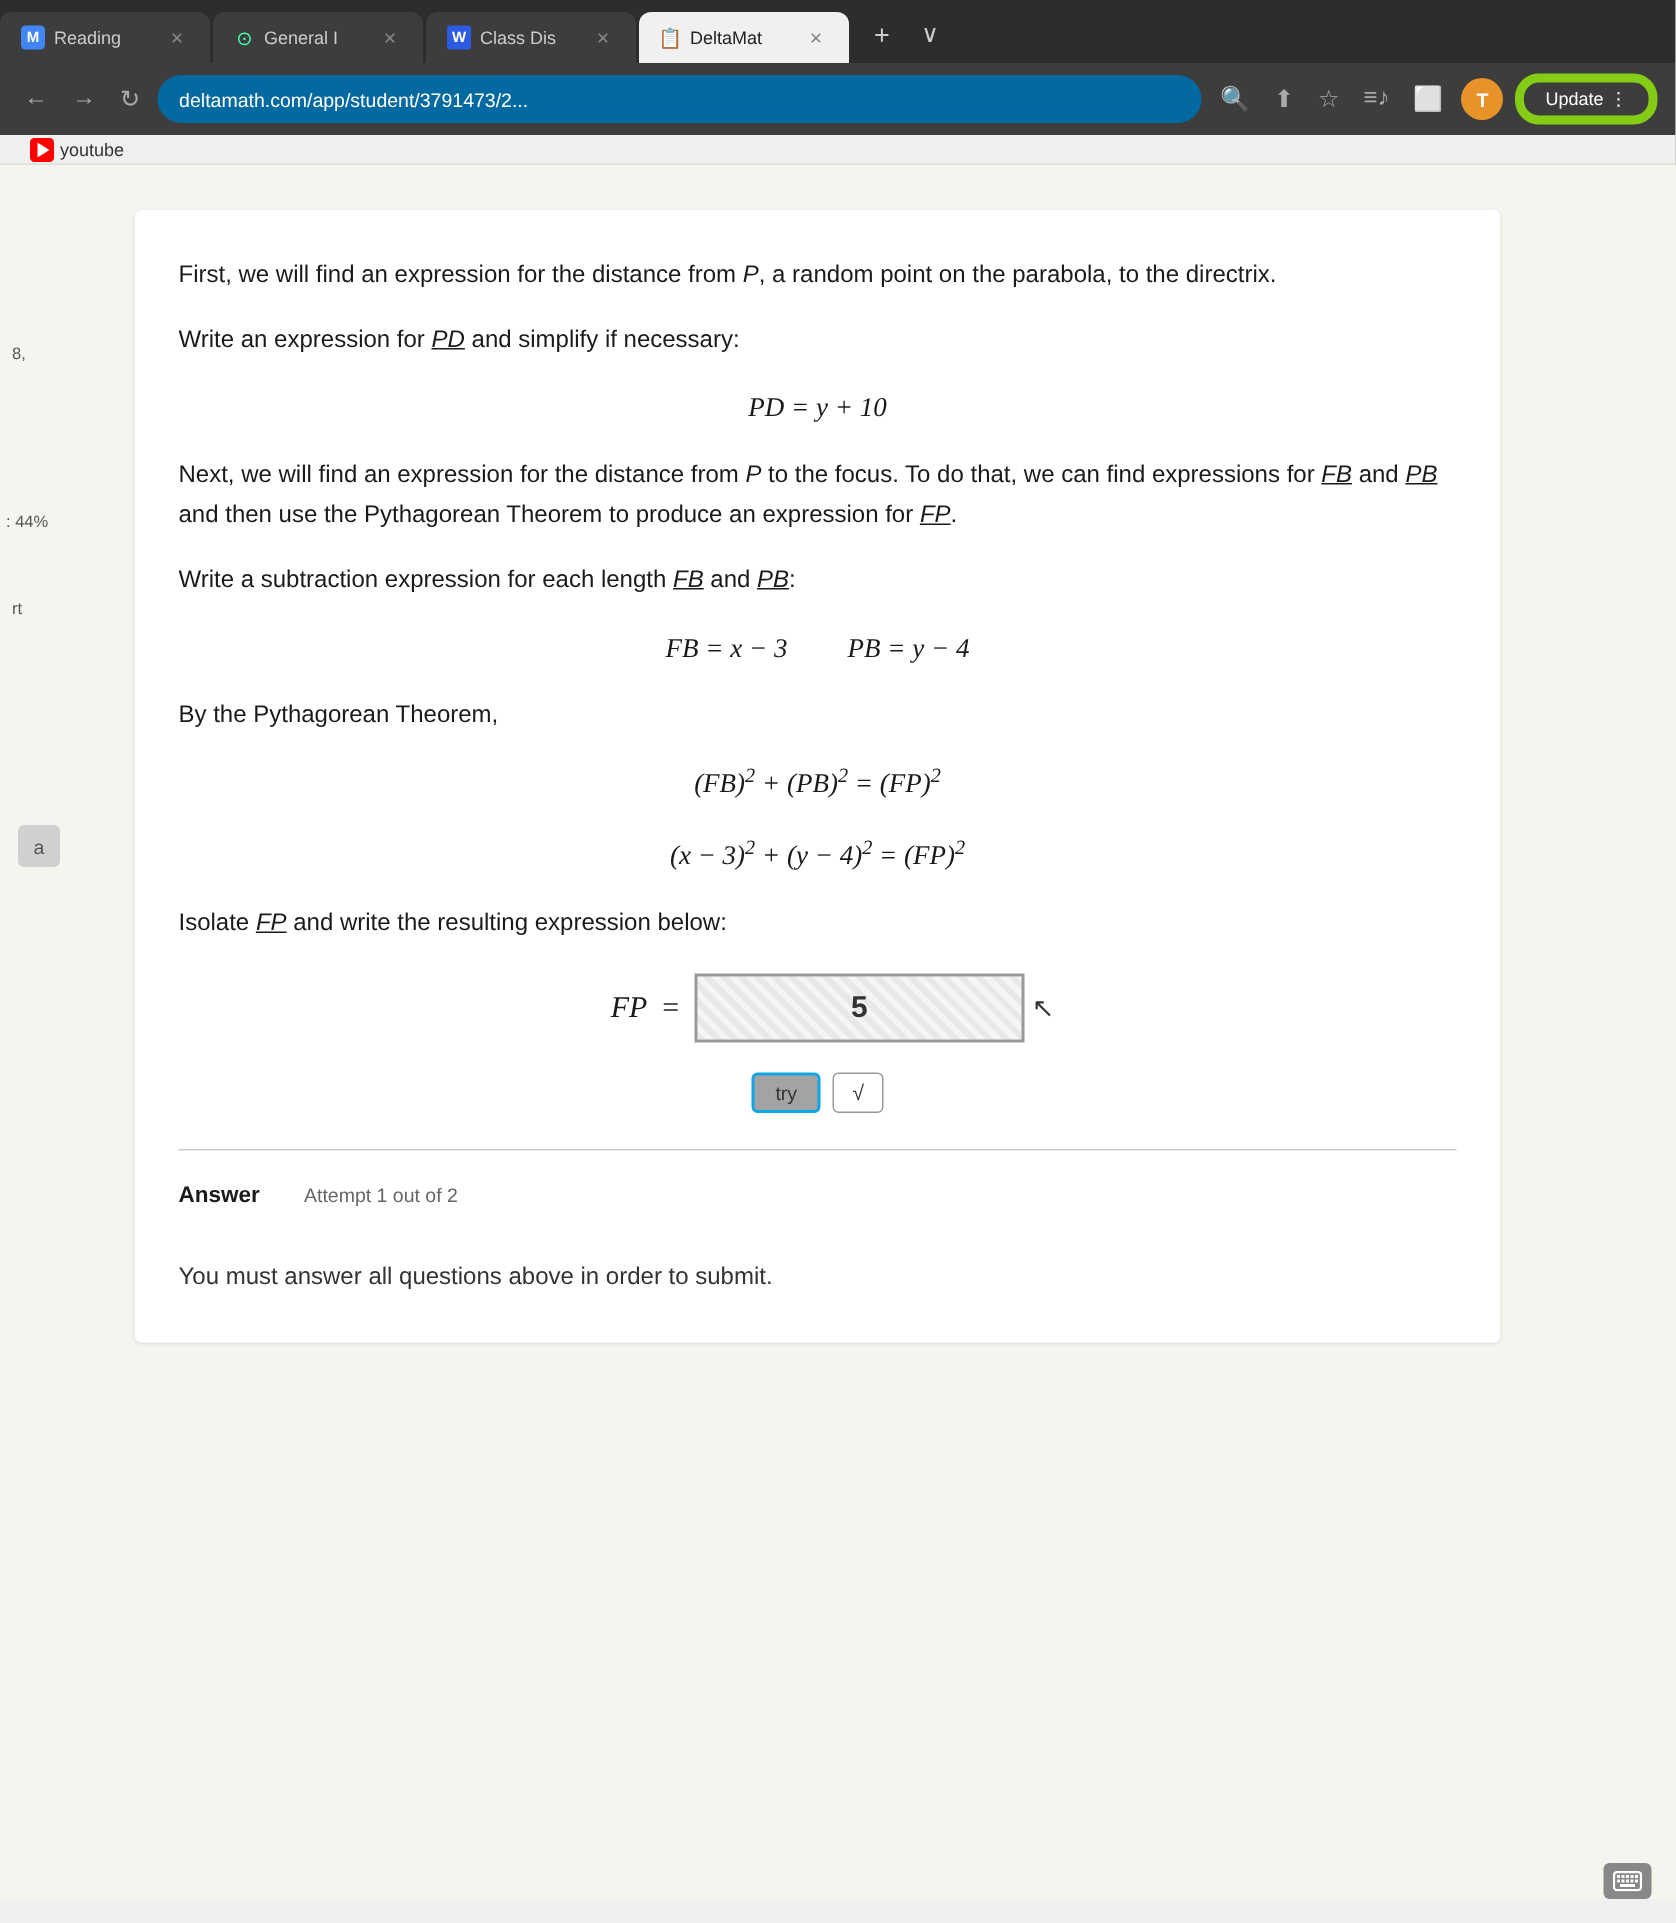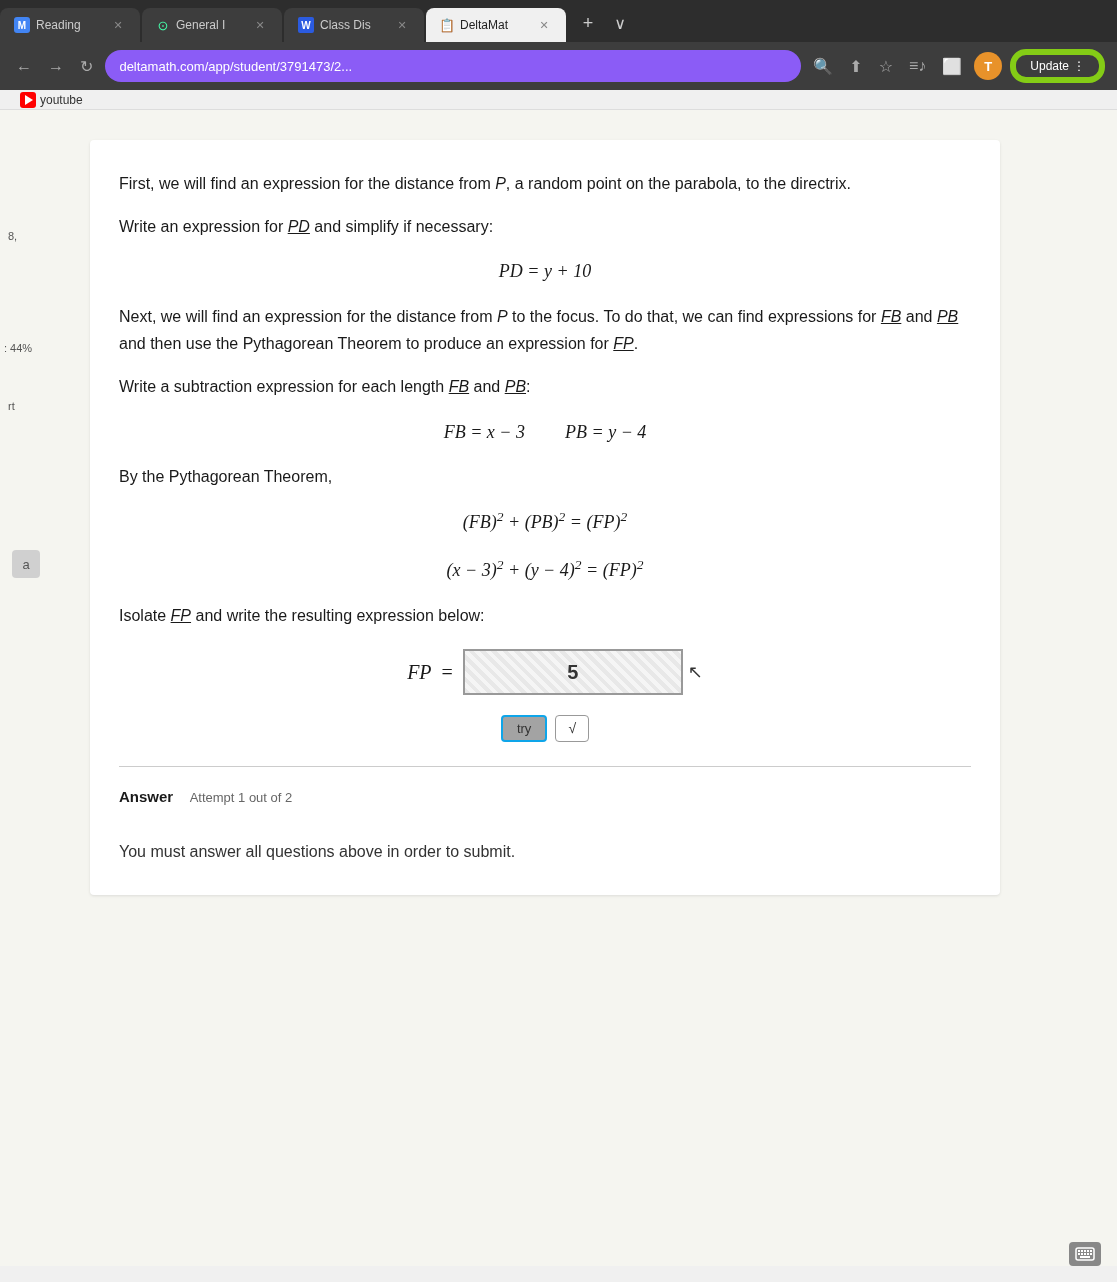--- a/index.html
+++ b/index.html
@@ -94,21 +94,21 @@
     .address-bar {
       display: flex;
       align-items: center;
       background: #3d3d3d;
       padding: 6px 12px;
       gap: 8px;
       height: 48px;
     }
     .address-input {
       flex: 1;
-      background: #8b5cf6;
+      background: #0369a1;
       border: none;
       border-radius: 20px;
       padding: 5px 14px;
       color: #fff;
       font-size: 13px;
       outline: none;
       height: 32px;
     }
     .address-icon {
       color: #aaa;
@@ -313,21 +313,21 @@
     }
 
     .answer-label {
       font-weight: bold;
       font-size: 15px;
     }
 
     .attempt-label {
       font-size: 13px;
       color: #666;
-      margin-left: 12px;
+      margin-left: 25px;
     }
 
     .submit-warning {
       margin-top: 20px;
       font-size: 16px;
       color: #333;
     }
 
     .keyboard-icon {
       position: absolute;

